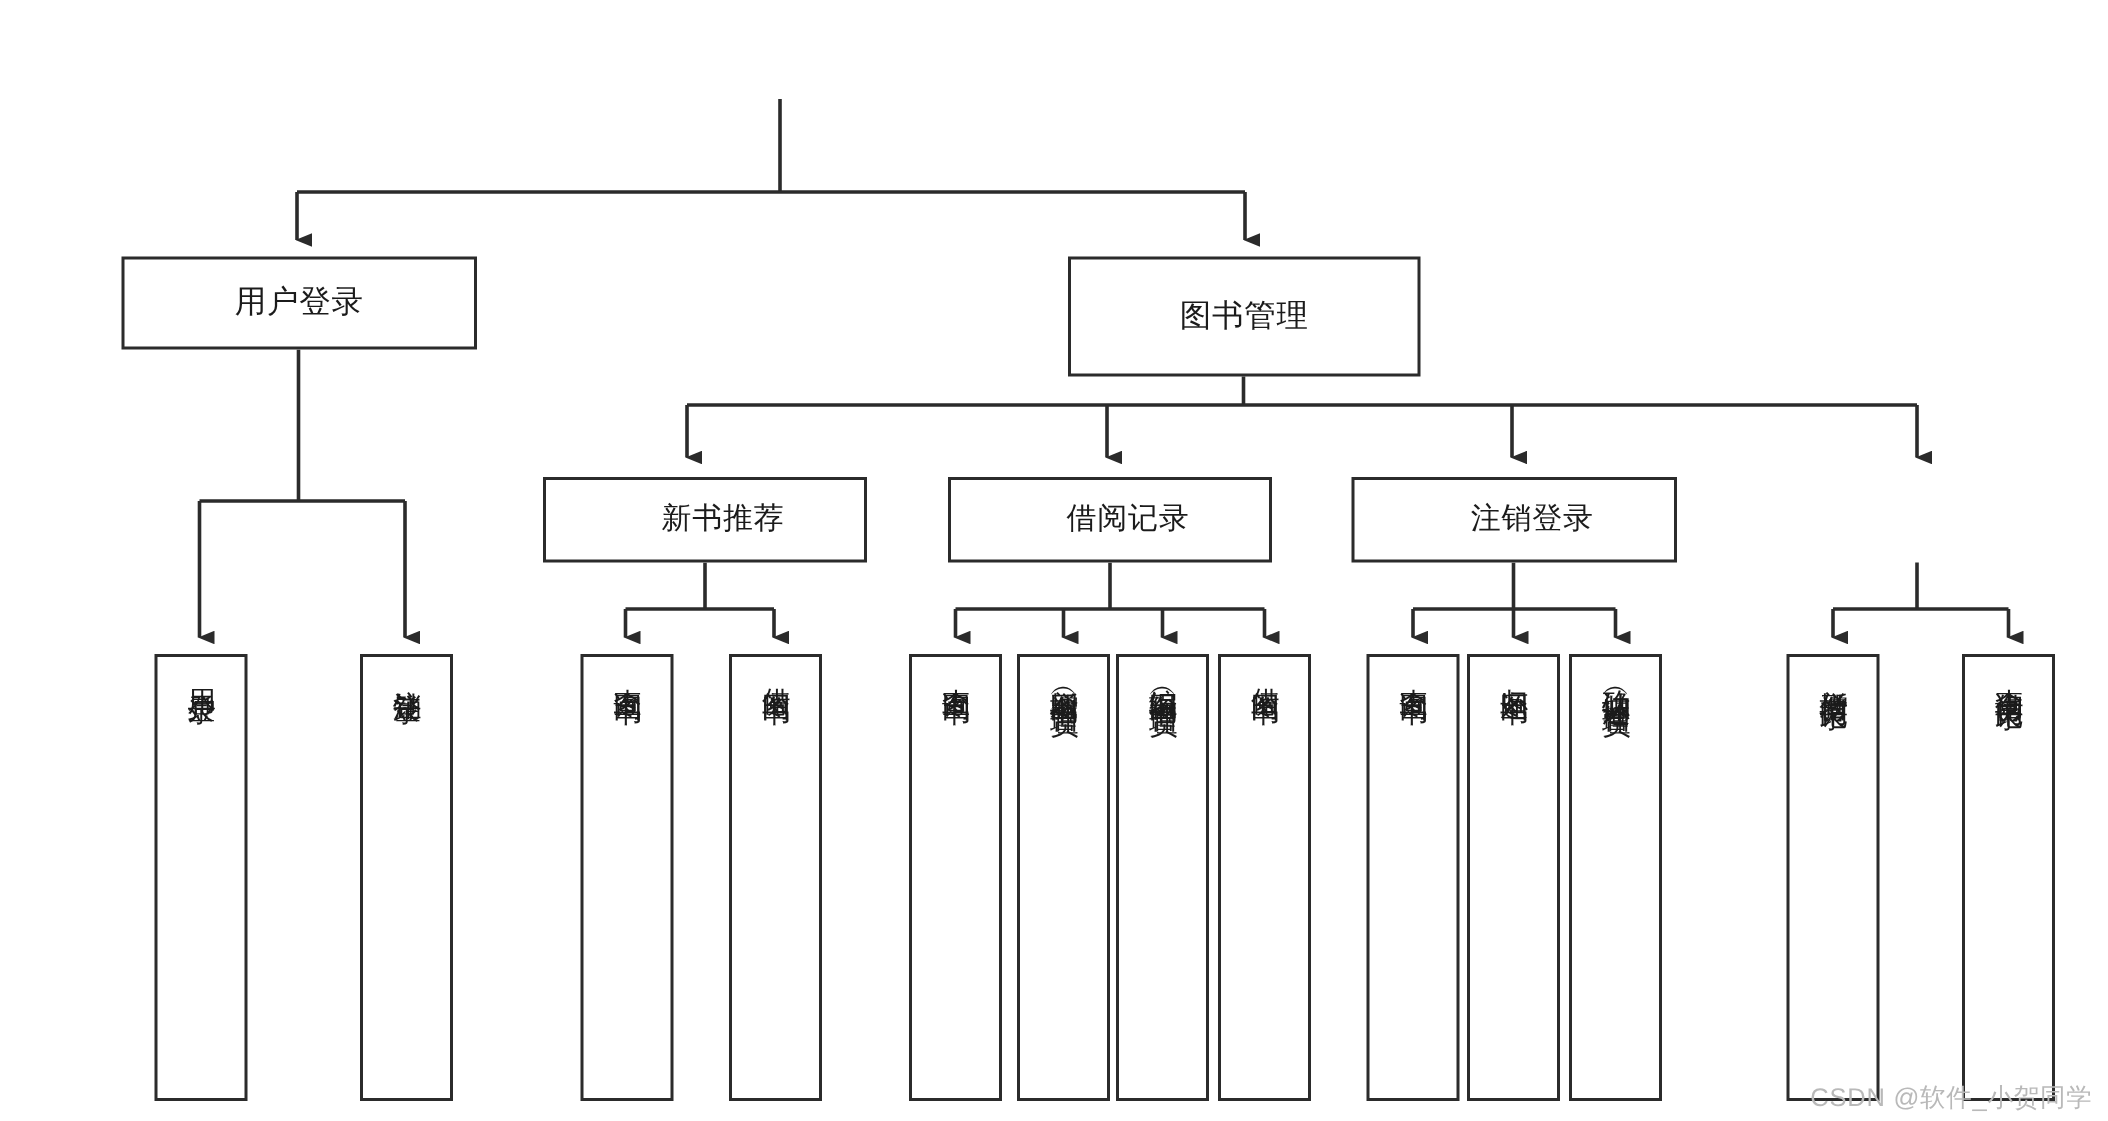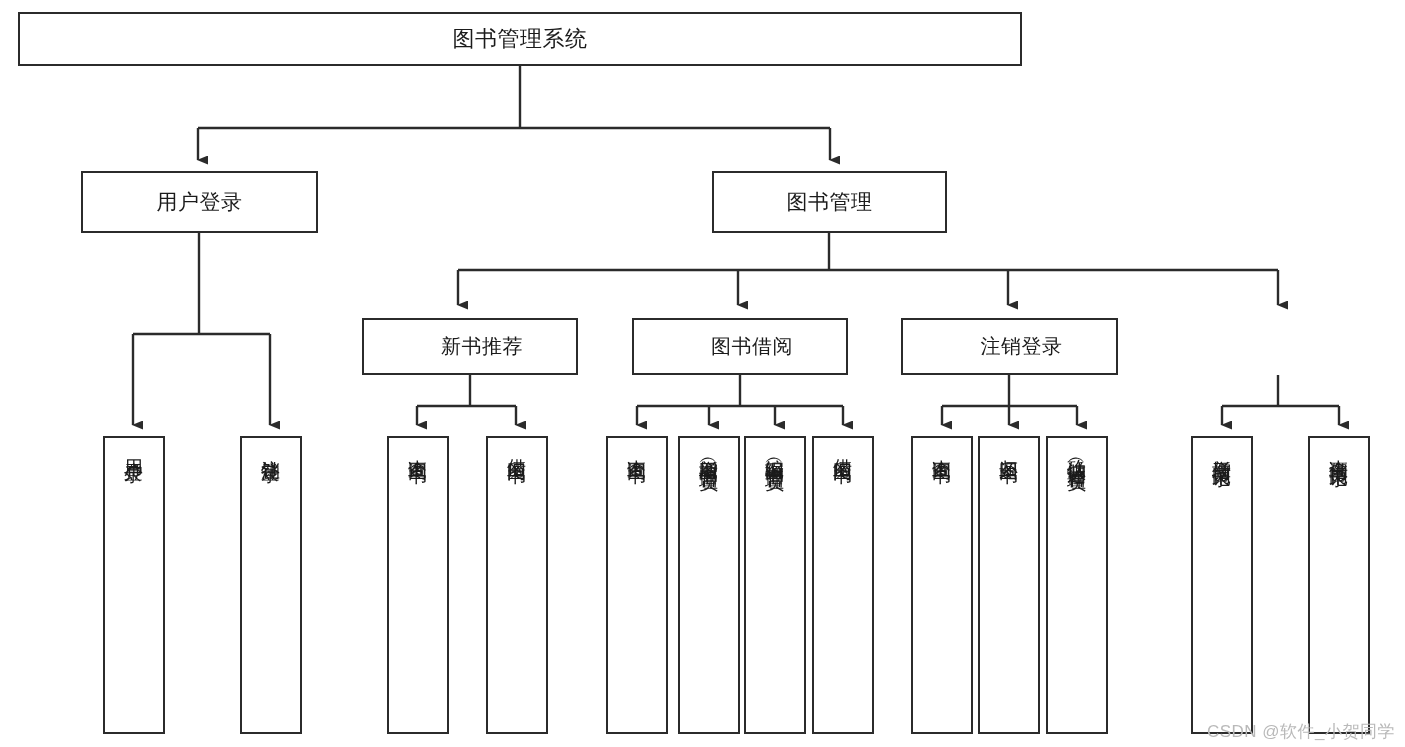--- a/index.html
+++ b/index.html
@@ -136,36 +136,33 @@
 
     <g stroke="#2b2b2b" stroke-width="2.4" fill="none">
 
       <path d="M1278,375 L1278,406"></path>
       <path d="M1222,406 L1339,406"></path>
       <path d="M1222,406 L1222,425" marker-end="url(#arrow)"></path>
       <path d="M1339,406 L1339,425" marker-end="url(#arrow)"></path>
     </g>
   </svg>
 
-  <div class="node-box root" style="left:18px; top:12px; width:1004px; height:54px;">
-    <span class="node-label">图书管理系统</span>
-  </div>
 
   <div class="node-box level2" style="left:81px; top:171px; width:237px; height:62px;">
     <span class="node-label">用户登录</span>
   </div>
-  <div class="node-box level2" style="left:712px; top:171px; width:235px; height:62px;">
+  <div class="node-box level2" style="left:712px; top:171px; width:235px; height:80px;">
     <span class="node-label">图书管理</span>
   </div>
 
   <div class="node-box level3" style="left:362px; top:318px; width:216px; height:57px;">
     <span class="node-label">新书推荐</span>
   </div>
   <div class="node-box level3" style="left:632px; top:318px; width:216px; height:57px;">
-    <span class="node-label">图书借阅</span>
+    <span class="node-label">借阅记录</span>
   </div>
   <div class="node-box level3" style="left:901px; top:318px; width:217px; height:57px;">
     <span class="node-label">注销登录</span>
   </div>
 
   <div class="node-box leaf" style="left:103px; top:436px; width:62px; height:298px;">
     <span class="node-label">用户登录</span>
   </div>
   <div class="node-box leaf" style="left:240px; top:436px; width:62px; height:298px;">
     <span class="node-label">注销登录</span>

